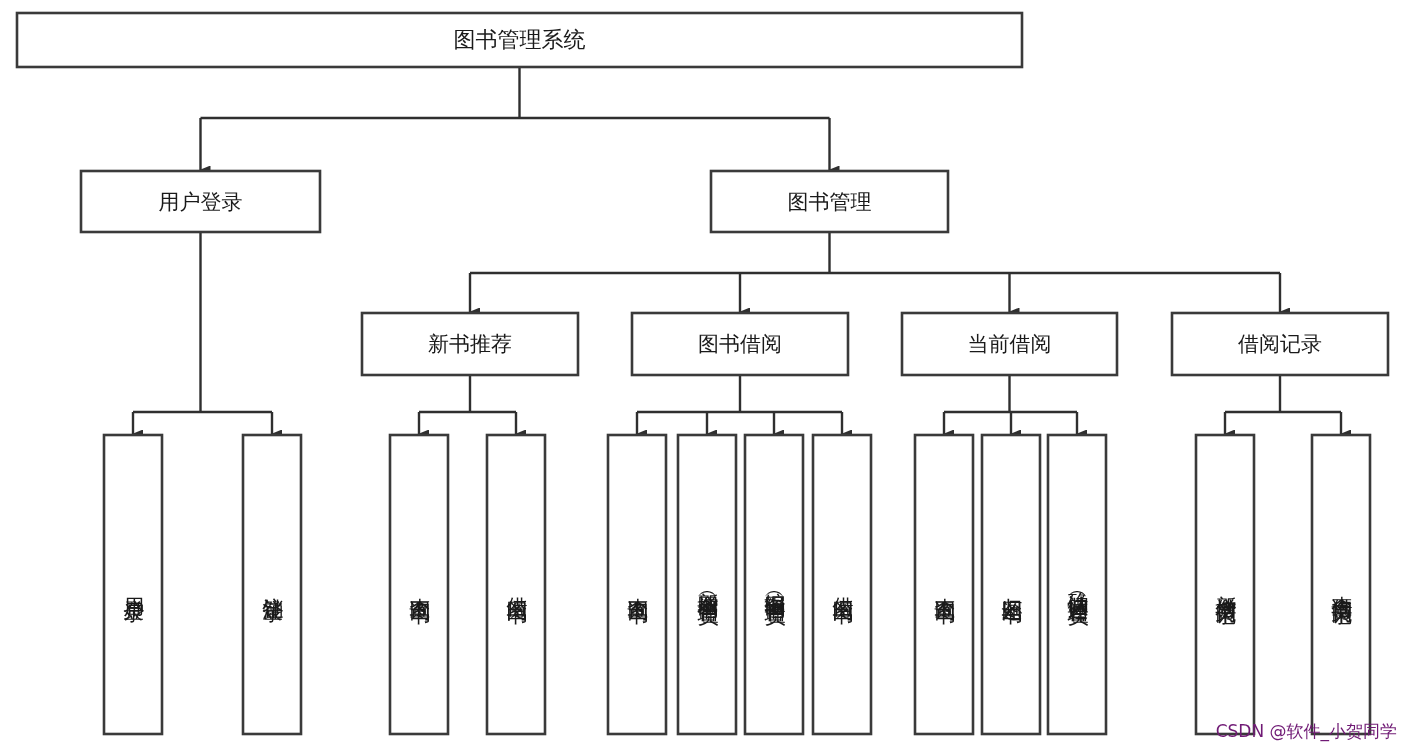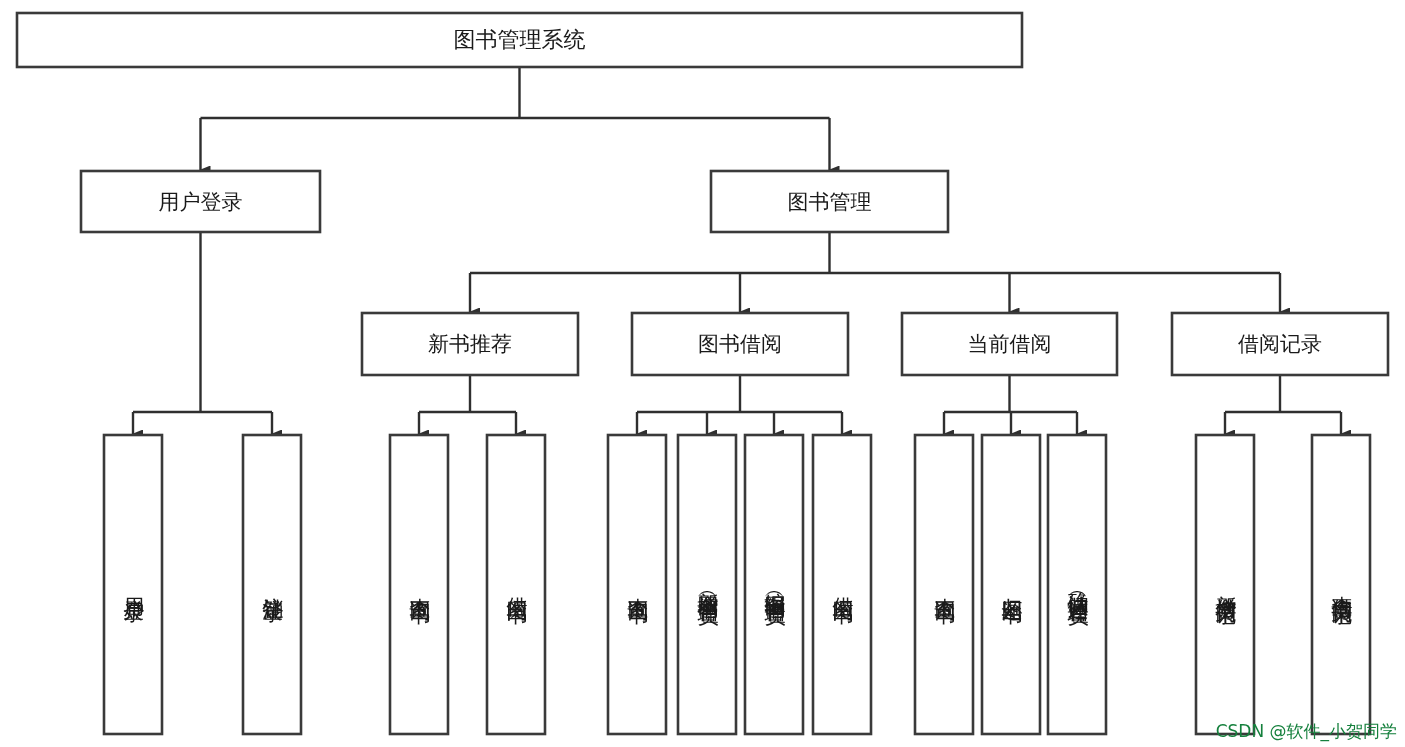--- a/index.html
+++ b/index.html
@@ -58,21 +58,21 @@
     stroke: #2f2f2f;
     stroke-width: 2.4;
     fill: none;
   }
   .watermark {
     position: absolute;
     right: 8px;
     bottom: 4px;
     font-family: "DejaVu Sans", "Liberation Sans", sans-serif;
     font-size: 17px;
-    color: #15803d;
+    color: #701a75;
     white-space: nowrap;
     pointer-events: none;
   }
 </style>
 </head>
 <body>
 
 <div id="diagram-root">
   <svg class="canvas" viewBox="0 0 1405 747" xmlns="http://www.w3.org/2000/svg">
     <defs>

